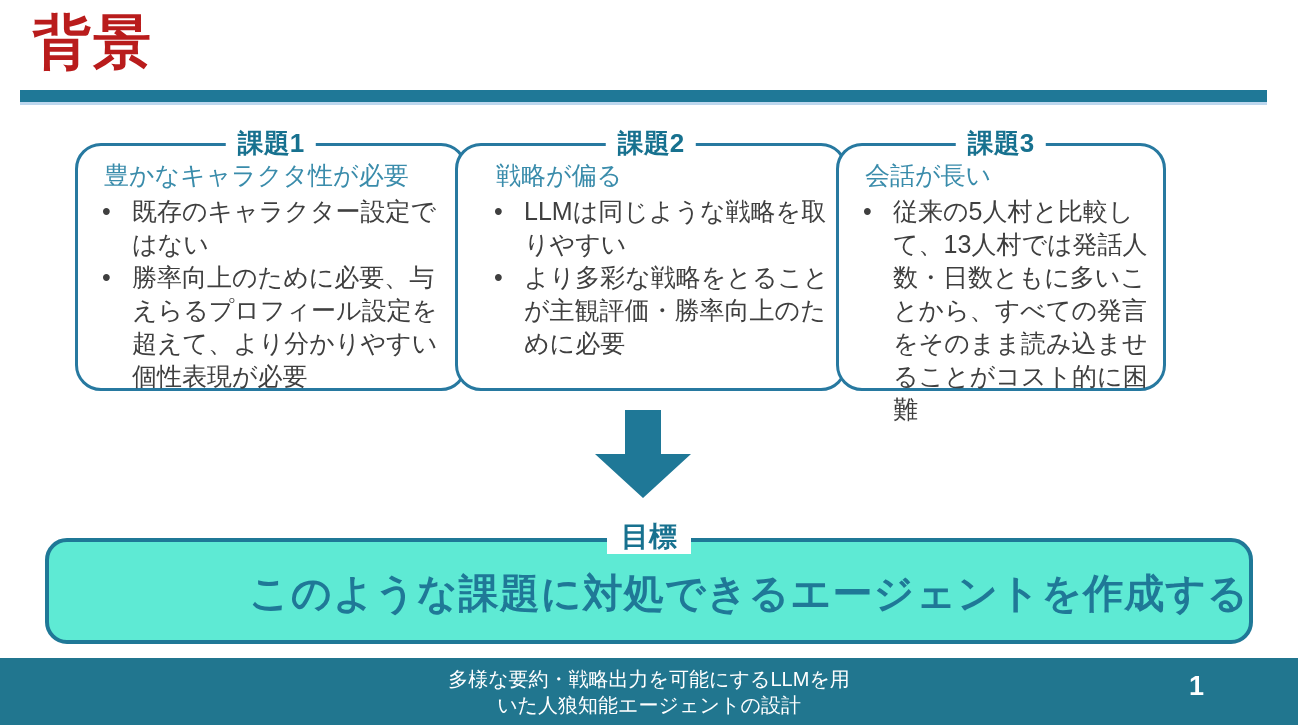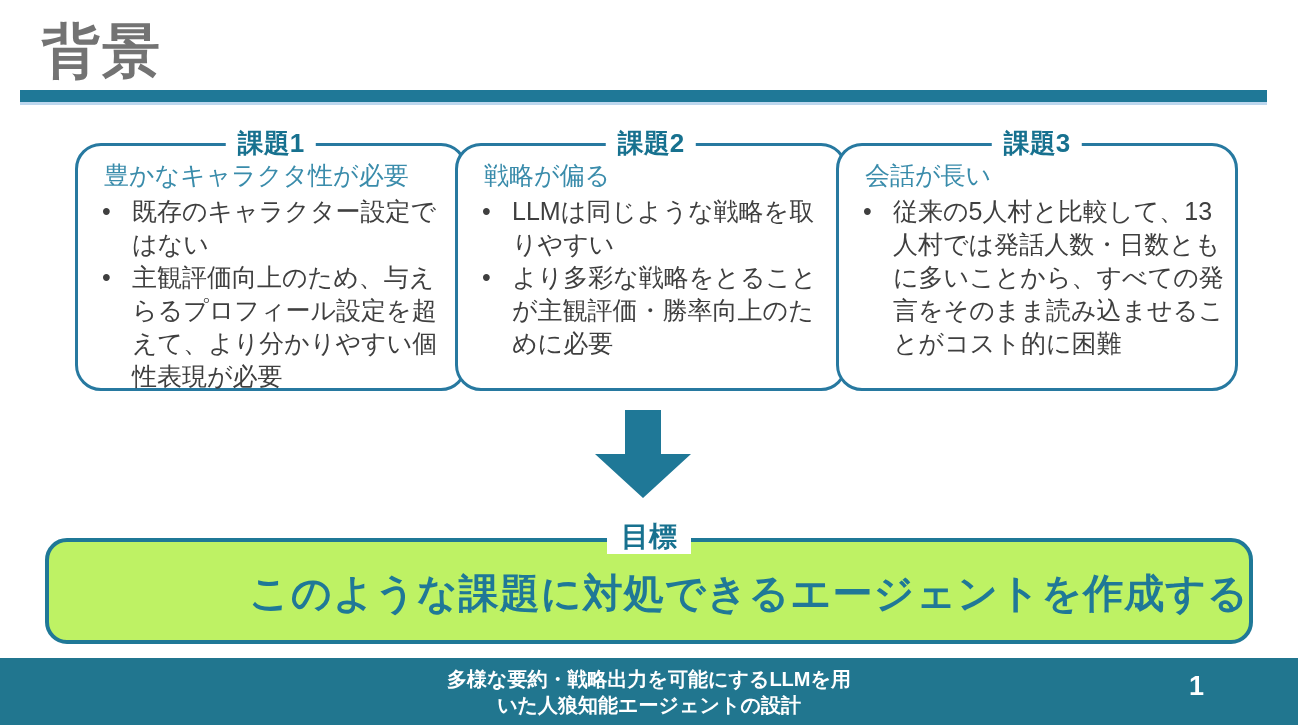--- a/index.html
+++ b/index.html
@@ -1,100 +1,100 @@
 <!DOCTYPE html>
 <html><head>
 <meta charset="utf-8">
 <style>
   html,body { margin:0; padding:0; background:#ffffff; }
   .slide {
     position:relative; width:1298px; height:725px; overflow:hidden;
     background:#ffffff; font-family:"Liberation Sans", sans-serif;
   }
   .slide-title {
-    position:absolute; left:33px; top:12px; margin:9px;
-    font-size:58px; font-weight:800; color:#737373;
+    position:absolute; left:33px; top:12px; margin:0;
+    font-size:58px; font-weight:800; color:#b91c1c;
     letter-spacing:2px; line-height:1.05;
   }
   .header-rule {
     position:absolute; left:20px; top:90px; width:1247px; height:12px;
     background:#1F7897;
   }
   .header-rule-light {
     position:absolute; left:20px; top:102px; width:1247px; height:3px;
     background:#BDD7EE;
   }
   .issue-box {
     position:absolute; top:143px; width:392px; height:248px;
     border:3px solid #2779A0; border-radius:26px; background:#ffffff;
     box-sizing:border-box;
   }
   .issue-1 { left:75px; }
-  .issue-2 { left:455px; }
-  .issue-3 { left:836px; width:402px; }
+  .issue-2 { left:455px;padding-left:12px; }
+  .issue-3 { left:836px; width:330px; }
   .issue-label {
     position:absolute; top:-19px; left:50%; transform:translateX(-50%);
     background:#ffffff; padding:0 12px; white-space:nowrap;
     font-size:26px; font-weight:bold; color:#17718F; line-height:1.25;
   }
   .issue-heading {
     margin:13px 10px 0 26px; font-size:25px; color:#3A8CAB; line-height:1.3;
   }
   .issue-bullets { margin:3px 8px 0 14px; padding:0; list-style:none; }
   .issue-bullets li {
     position:relative; padding-left:40px;
     font-size:25px; color:#3F3F3F; line-height:1.32;
   }
   .issue-bullets li::before {
     content:"\2022"; position:absolute; left:10px; top:0; color:#3F3F3F;
   }
   .down-arrow { position:absolute; left:593px; top:410px; width:100px; height:90px; }
   .goal-box {
     position:absolute; left:45px; top:538px; width:1208px; height:106px;
-    border:4px solid #1F7897; border-radius:22px; background:#bef264;
+    border:4px solid #1F7897; border-radius:22px; background:#5eead4;
     box-sizing:border-box;
   }
   .goal-label {
     position:absolute; top:-22px; left:50%; transform:translateX(-50%);
     background:#ffffff; padding:0 14px; white-space:nowrap;
     font-size:28px; font-weight:bold; color:#17718F; line-height:1.2;
   }
   .goal-text {
     position:absolute; left:0; right:0; top:50%; transform:translateY(-46%);
     text-align:right; font-size:40px; font-weight:bold; color:#1F7897;
     letter-spacing:1px; white-space:nowrap;
   }
   .footer {
     position:absolute; left:0; top:658px; width:1298px; height:67px;
     background:#21768F;
   }
   .footer-title {
     position:absolute; left:0; right:0; top:8px; text-align:center;
-    color:#ffffff; font-weight:bold; font-size:20px; line-height:1.3;
+    color:#ffffff; font-weight:normal; font-size:20px; line-height:1.3;
   }
   .footer-page {
     position:absolute; right:94px; top:13px;
     color:#ffffff; font-size:27px; font-weight:bold;
   }
 </style>
 </head>
 <body>
 
 <div class="slide">
 
   <h1 class="slide-title">背景</h1>
   <div class="header-rule"></div>
   <div class="header-rule-light"></div>
 
   <section class="issue-box issue-1">
     <div class="issue-label">課題1</div>
     <div class="issue-heading">豊かなキャラクタ性が必要</div>
     <ul class="issue-bullets">
       <li>既存のキャラクター設定ではない</li>
-      <li>主観評価向上のため、与えらるプロフィール設定を超えて、より分かりやすい個性表現が必要</li>
+      <li>勝率向上のために必要、与えらるプロフィール設定を超えて、より分かりやすい個性表現が必要</li>
     </ul>
   </section>
 
   <section class="issue-box issue-2">
     <div class="issue-label">課題2</div>
     <div class="issue-heading">戦略が偏る</div>
     <ul class="issue-bullets">
       <li>LLMは同じような戦略を取りやすい</li>
       <li>より多彩な戦略をとることが主観評価・勝率向上のために必要</li>
     </ul>

